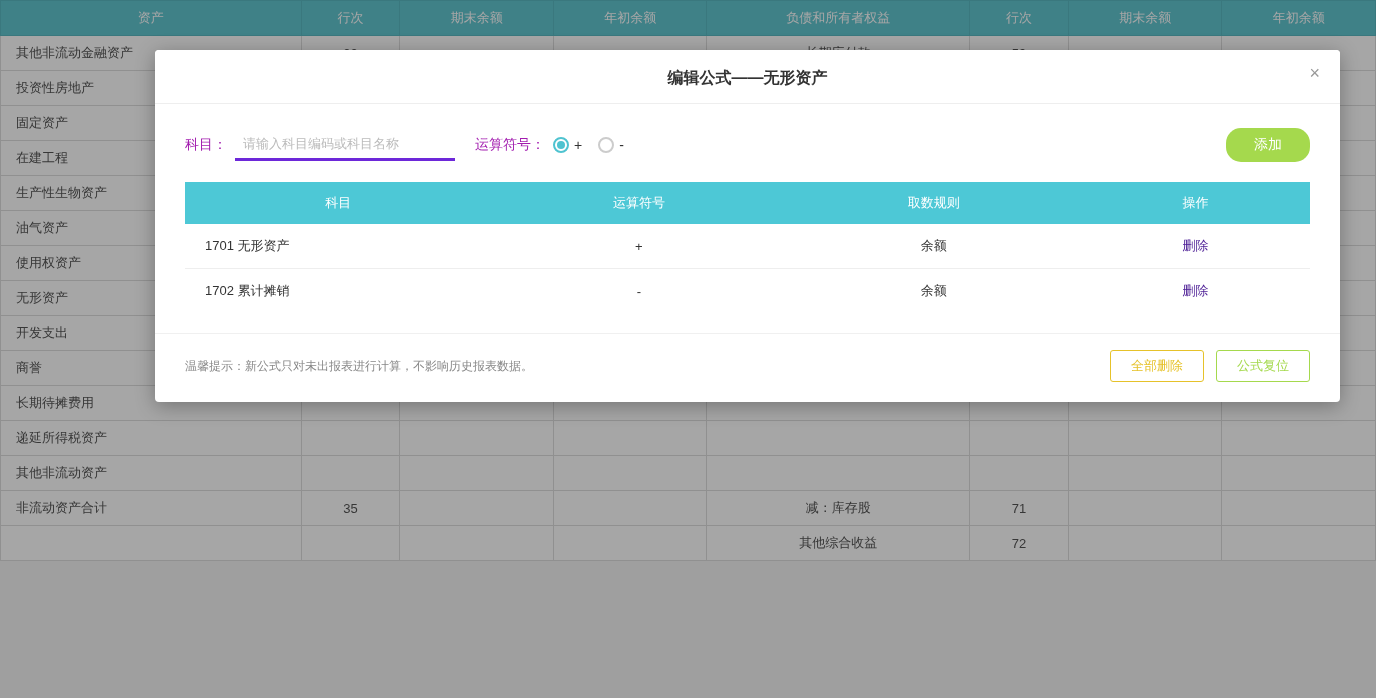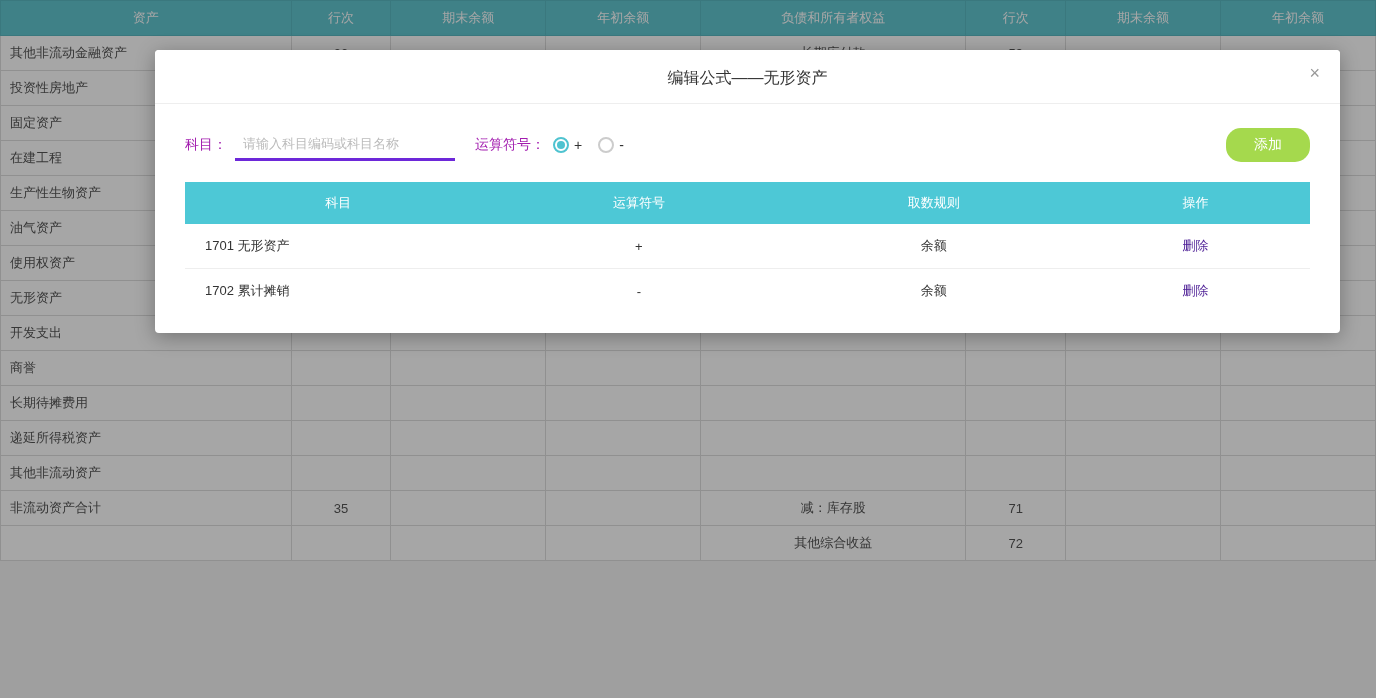--- a/index.html
+++ b/index.html
@@ -41,21 +41,21 @@
     .bg-table td {
       padding: 8px 10px;
       border: 1px solid #ddd;
       text-align: center;
       background: #fff;
       color: #555;
     }
 
     .bg-table td:first-child {
       text-align: left;
-      padding-left: 9px;
+      padding-left: 15px;
     }
 
     
     .overlay {
       position: absolute;
       top: 0; left: 0;
       width: 1376px;
       height: 698px;
       background: rgba(0,0,0,0.35);
       z-index: 10;
@@ -78,21 +78,21 @@
       background: #fff;
       padding: 18px 24px 14px;
       text-align: center;
       position: relative;
       border-bottom: 1px solid #eee;
     }
 
     .modal-title {
       font-size: 16px;
       color: #333;
-      font-weight: normal;
+      font-weight: bold;
     }
 
     .modal-close {
       position: absolute;
       top: 14px;
       right: 20px;
       font-size: 18px;
       color: #999;
       cursor: pointer;
       background: none;
@@ -535,14 +535,21 @@
       <td>1702 累计摊销</td>
       <td>-</td>
       <td>余额</td>
       <td><a class="delete-link" href="#">删除</a></td>
     </tr>
         </tbody>
     </table>
 
   </div>
 
+  <div class="modal-footer-hint">
+    <span class="footer-hint-text">温馨提示：新公式只对未出报表进行计算，不影响历史报表数据。</span>
+    <div class="footer-buttons">
+      <button class="outline-btn outline-btn-yellow">全部删除</button>
+      <button class="outline-btn outline-btn-green">公式复位</button>
+    </div>
+  </div>
 
 </div>
 
 </body></html>

